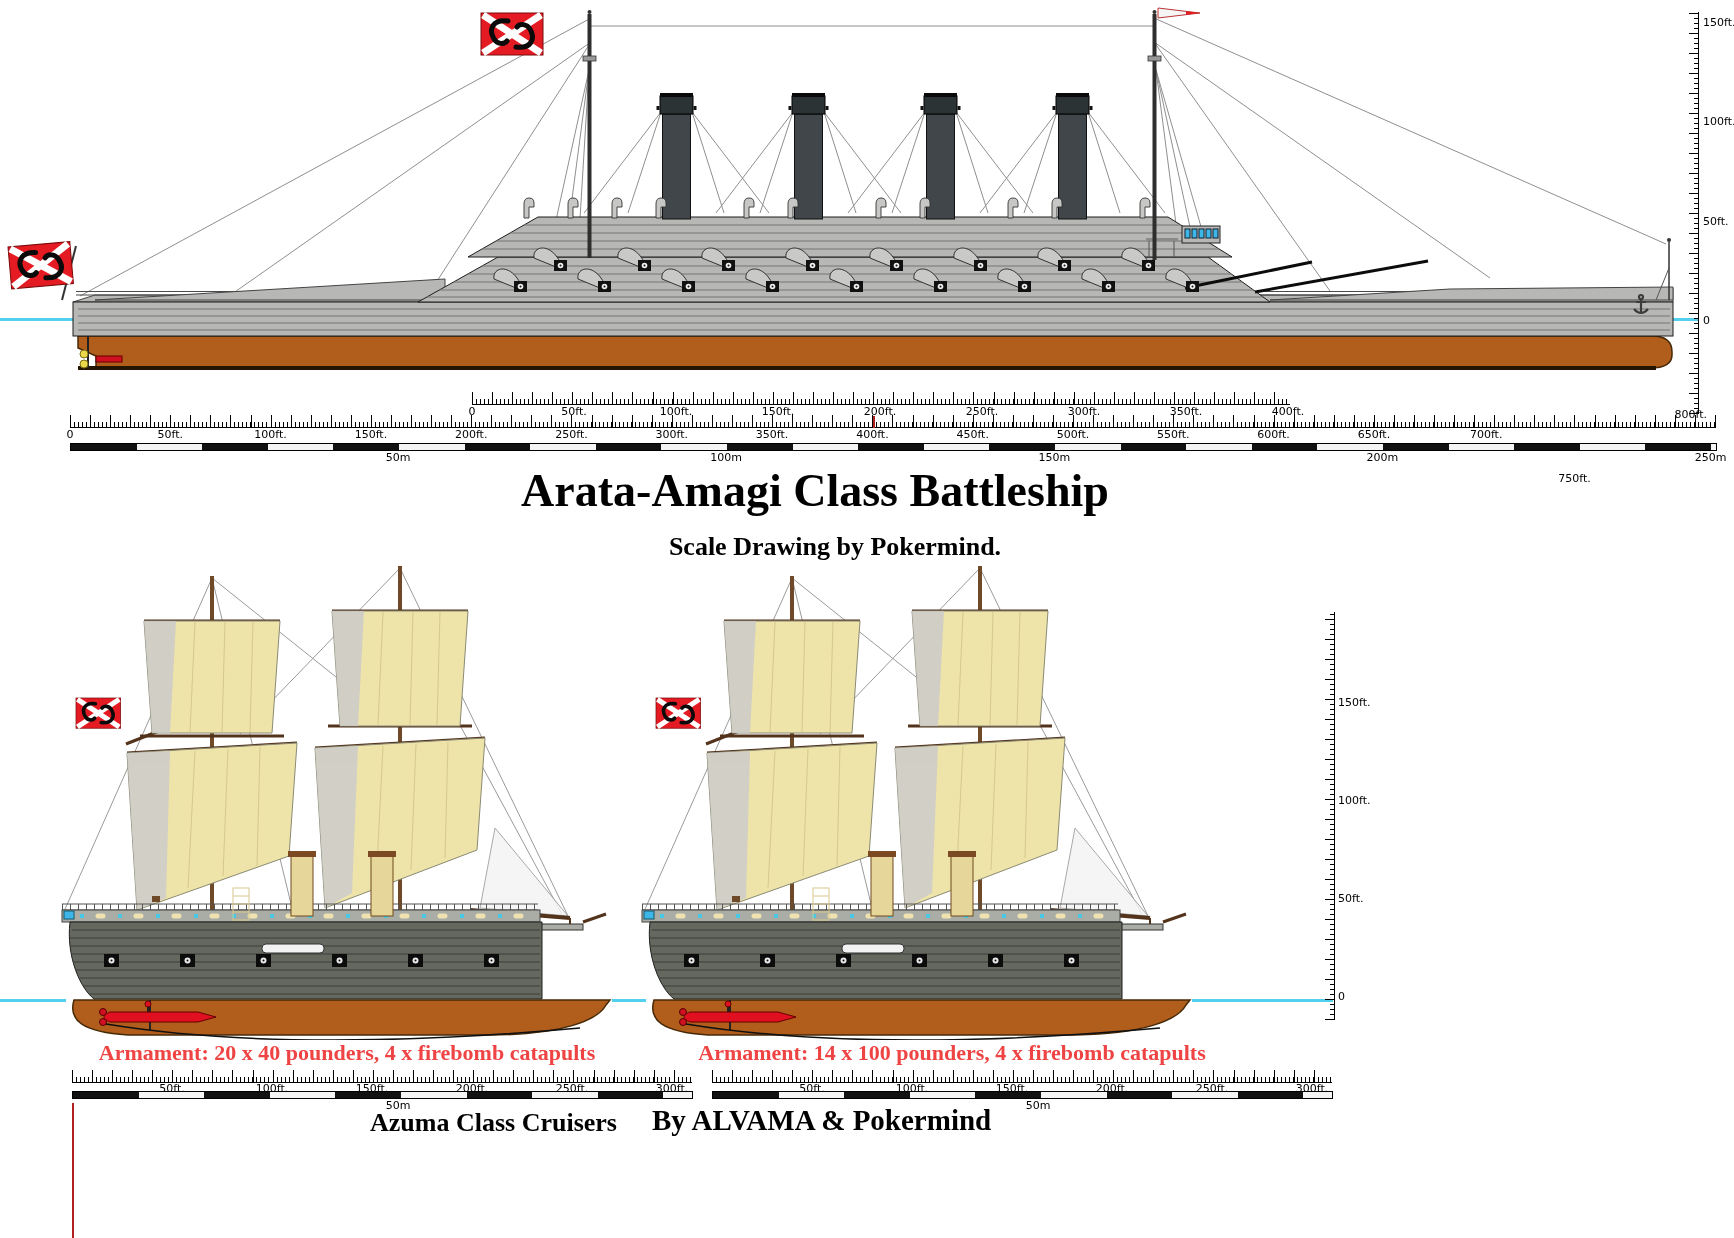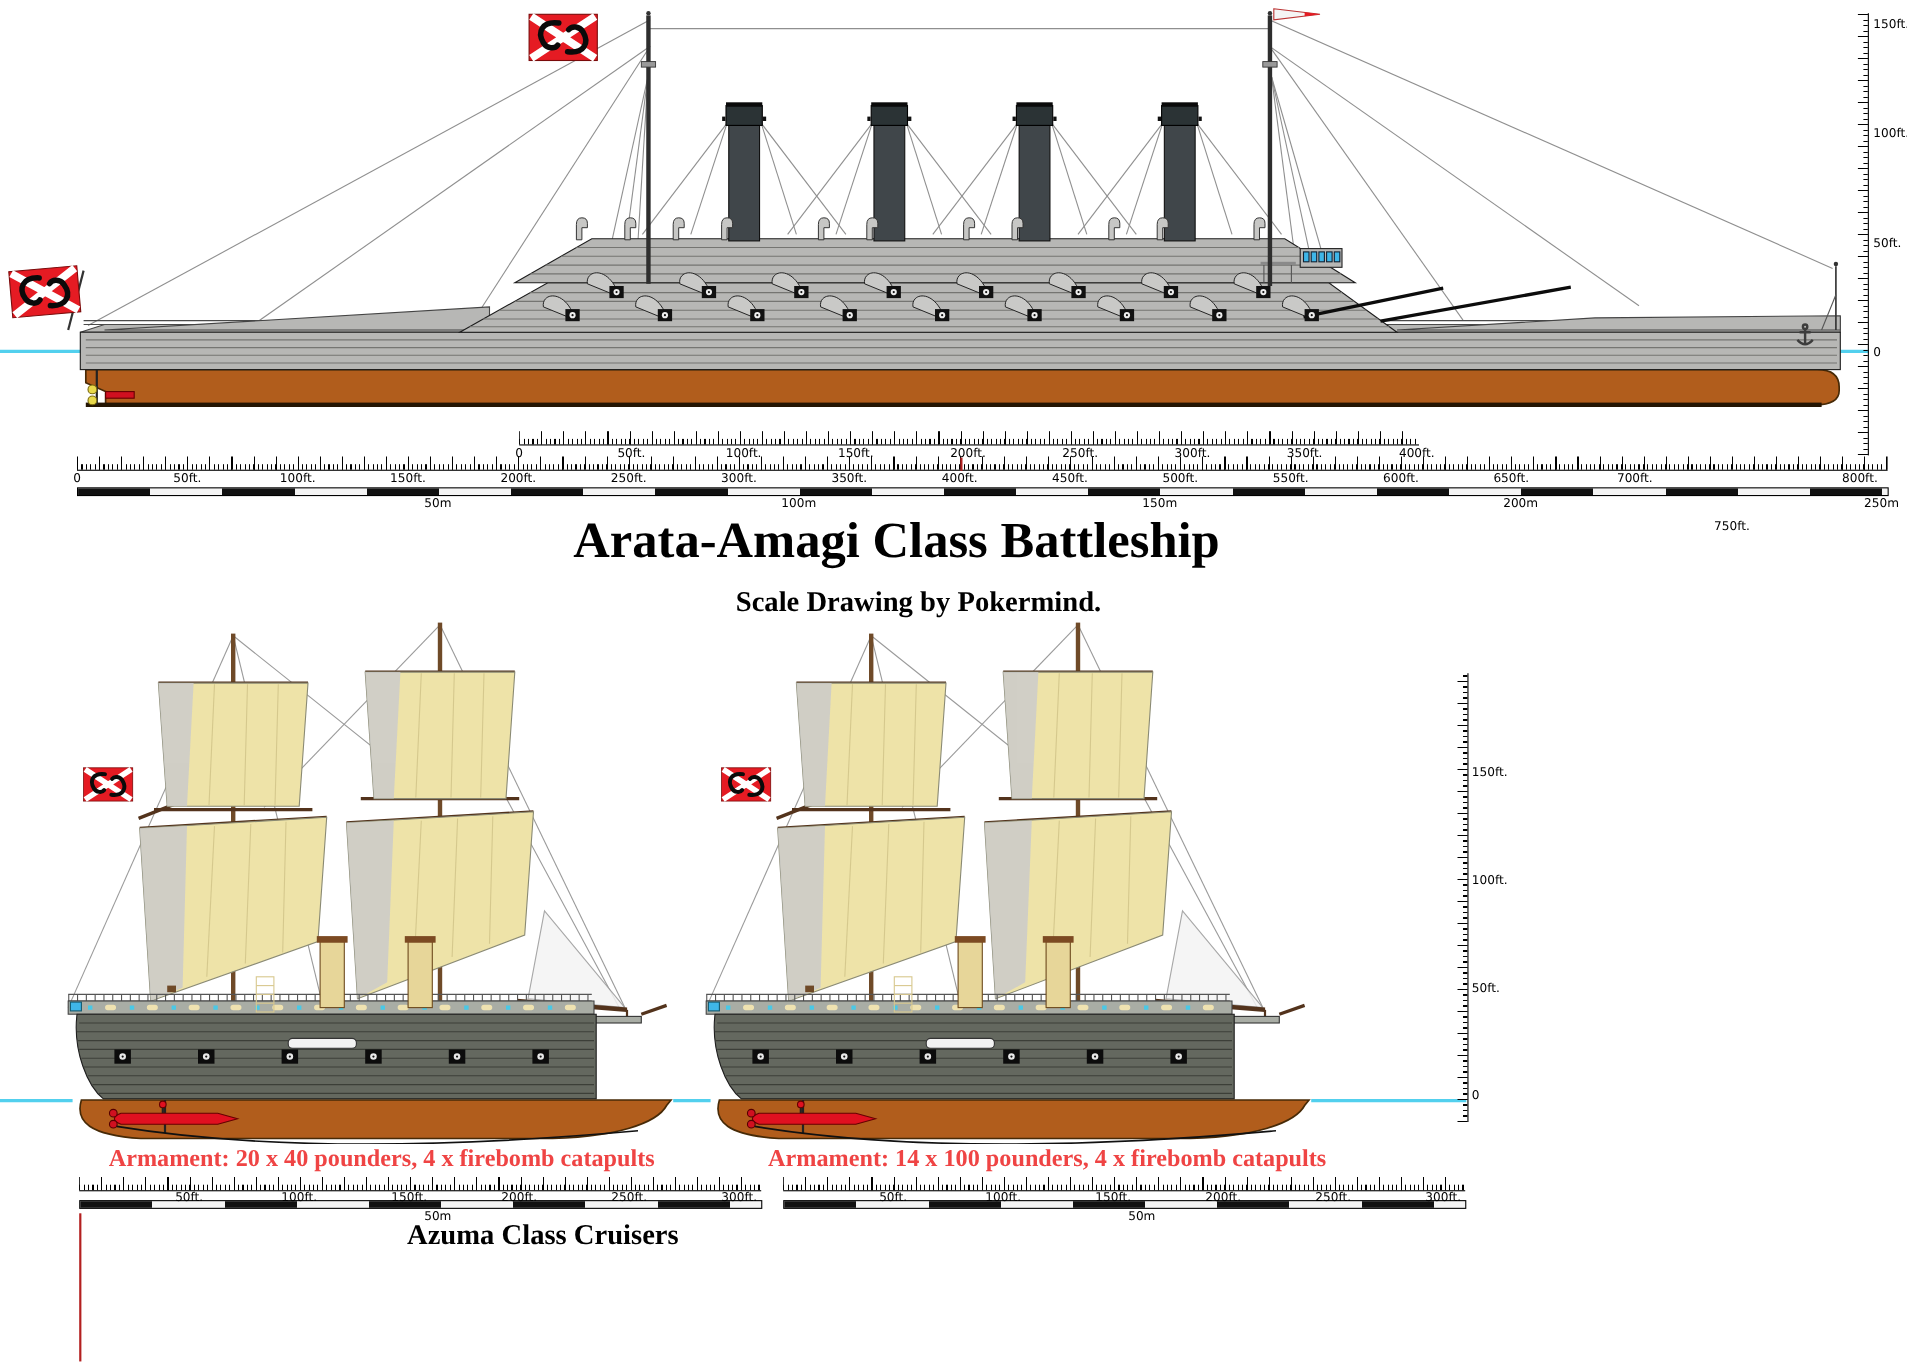--- a/index.html
+++ b/index.html
@@ -413,20 +413,21 @@
 
   <div class="hticks" style="left:72px;top:1070px;width:620px;"></div>
   <div class="mbar" style="left:72px;top:1091px;width:619px;"></div>
   <div class="hticks" style="left:712px;top:1070px;width:620px;"></div>
   <div class="mbar" style="left:712px;top:1091px;width:619px;"></div>
   <div class="vticks" style="left:1325px;top:612px;height:408px;"></div>
 
   <div class="armament" style="left:347px;top:1040px;">Armament: 20 x 40 pounders, 4 x firebomb catapults</div>
   <div class="armament" style="left:952px;top:1040px;">Armament: 14 x 100 pounders, 4 x firebomb catapults</div>
   <div class="caption" id="cruiser-caption" style="left:370px;top:1108px;">Azuma Class Cruisers</div>
+  <div class="caption" id="cruiser-byline" style="left:652px;top:1104px;">By ALVAMA &amp; Pokermind</div>
 
   <div class="redmark" style="left:72px;top:1103px;width:2px;height:135px;"></div>
 
   <div id="labels-layer">
       <span class="rl" style="left: 472px; top: 405px;">0</span>
       <span class="rl" style="left: 574px; top: 405px;">50ft.</span>
       <span class="rl" style="left: 676px; top: 405px;">100ft.</span>
       <span class="rl" style="left: 778px; top: 405px;">150ft.</span>
       <span class="rl" style="left: 880px; top: 405px;">200ft.</span>
       <span class="rl" style="left: 982px; top: 405px;">250ft.</span>
@@ -442,21 +443,21 @@
       <span class="rl" style="left: 671.8px; top: 428px;">300ft.</span>
       <span class="rl" style="left: 772.1px; top: 428px;">350ft.</span>
       <span class="rl" style="left: 872.4px; top: 428px;">400ft.</span>
       <span class="rl" style="left: 972.7px; top: 428px;">450ft.</span>
       <span class="rl" style="left: 1073px; top: 428px;">500ft.</span>
       <span class="rl" style="left: 1173.3px; top: 428px;">550ft.</span>
       <span class="rl" style="left: 1273.6px; top: 428px;">600ft.</span>
       <span class="rl" style="left: 1373.9px; top: 428px;">650ft.</span>
       <span class="rl" style="left: 1474.2px; top: 428px; margin-left: 12px;">700ft.</span>
       <span class="rl" style="left: 1574.5px; top: 428px; margin-top: 44px;">750ft.</span>
-      <span class="rl" style="left: 1674.8px; top: 428px; padding-left: 32px;">800ft.</span>
+      <span class="rl" style="left: 1674.8px; top: 408px; padding-left: 32px;">800ft.</span>
       <span class="rl" style="left: 398.1px; top: 451px;">50m</span>
       <span class="rl" style="left: 726.2px; top: 451px;">100m</span>
       <span class="rl" style="left: 1054.3px; top: 451px;">150m</span>
       <span class="rl" style="left: 1382.4px; top: 451px;">200m</span>
       <span class="rl" style="left: 1710.5px; top: 451px;">250m</span>
       <span class="rl" style="left: 172px; top: 1082px;">50ft.</span>
       <span class="rl" style="left: 272px; top: 1082px;">100ft.</span>
       <span class="rl" style="left: 372px; top: 1082px;">150ft.</span>
       <span class="rl" style="left: 472px; top: 1082px;">200ft.</span>
       <span class="rl" style="left: 572px; top: 1082px;">250ft.</span>

